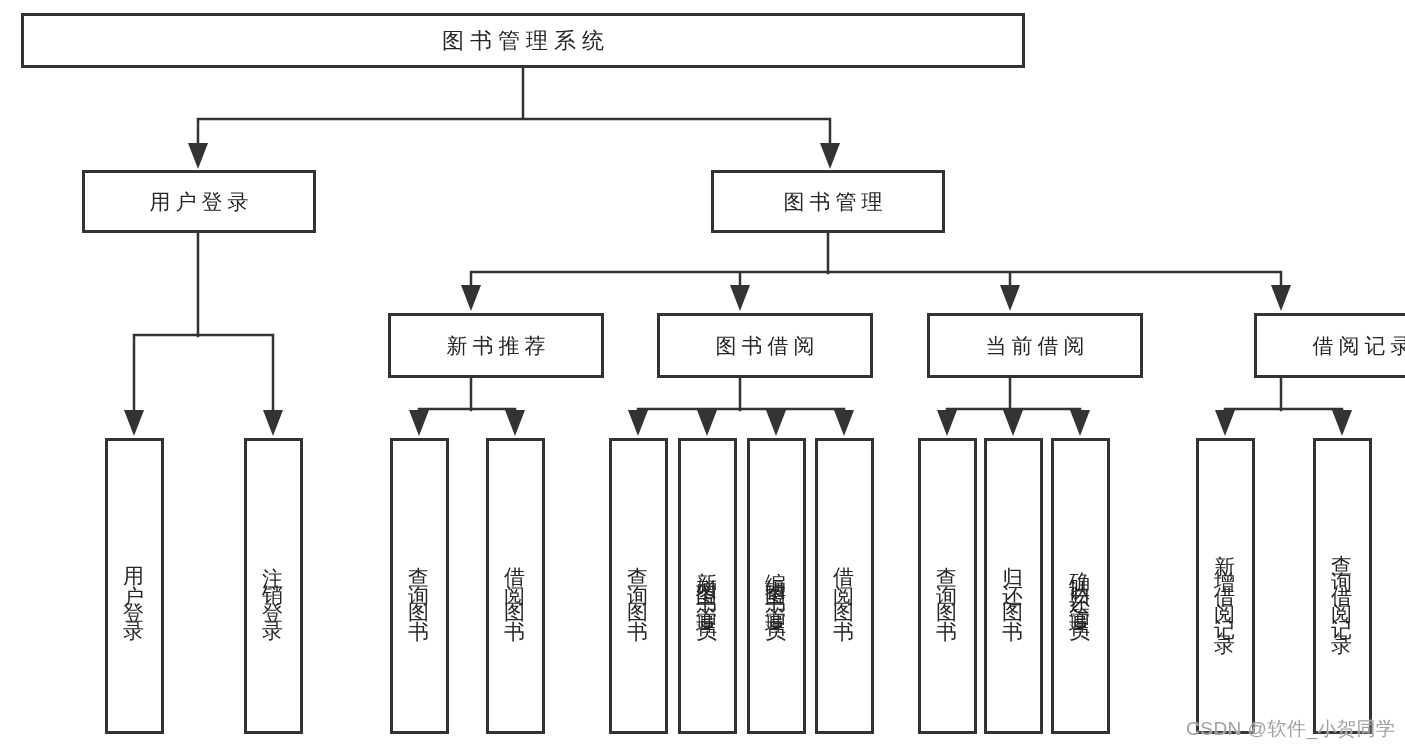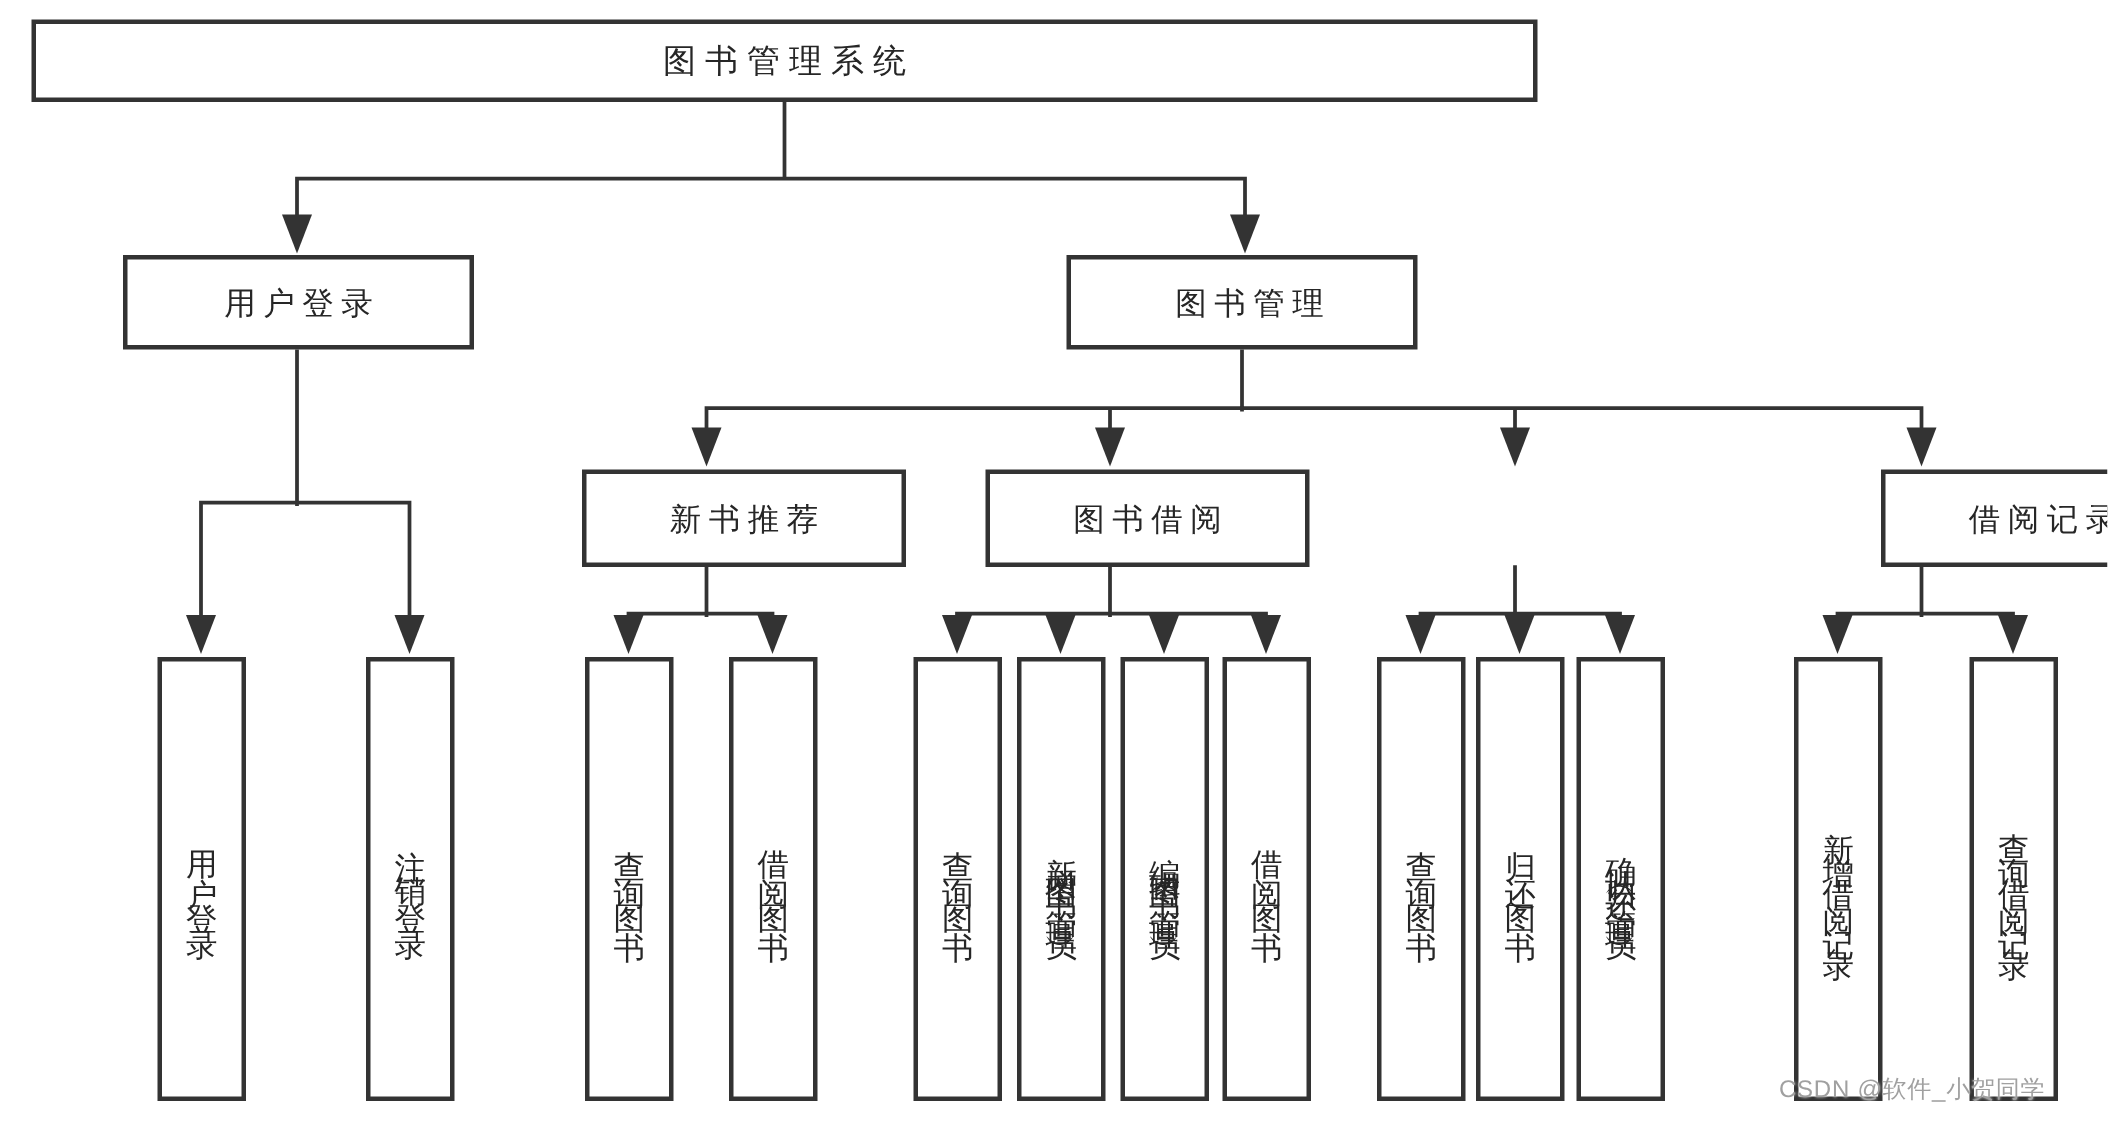--- a/index.html
+++ b/index.html
@@ -40,21 +40,21 @@
     line-height:1;
     color:#262626;
     white-space:nowrap;
   }
   .ls4{letter-spacing:18px;}
   .ls6{letter-spacing:16px;}
   .ls9{letter-spacing:7px;}
   .watermark{
     position:absolute;
     left:1186px;top:716px;
-    font-size:16px;
+    font-size:19px;
     color:#a0a0a0;
     letter-spacing:0.5px;
     white-space:nowrap;
     text-shadow:0 0 2px #ffffff;
     z-index:5;
   }
 </style>
 </head>
 <body>
 
@@ -117,20 +117,23 @@
   <div class="node lvl2" style="left:711px;padding-left:10px;">
     <span class="hlabel">图书管理</span>
   </div>
 
   <div class="node lvl3" style="left:363px;">
     <span class="hlabel">新书推荐</span>
   </div>
   <div class="node lvl3" style="left:632px;font-family:Liberation Serif, serif;">
     <span class="hlabel">图书借阅</span>
   </div>
+  <div class="node lvl3" style="left:902px;">
+    <span class="hlabel">当前借阅</span>
+  </div>
   <div class="node lvl3" style="left:1229px;">
     <span class="hlabel">借阅记录</span>
   </div>
 
   <div class="node leaf" style="left:104.5px;">
     <span class="vtext ls4">用户登录</span>
   </div>
   <div class="node leaf" style="left:243.5px;">
     <span class="vtext ls4">注销登录</span>
   </div>

